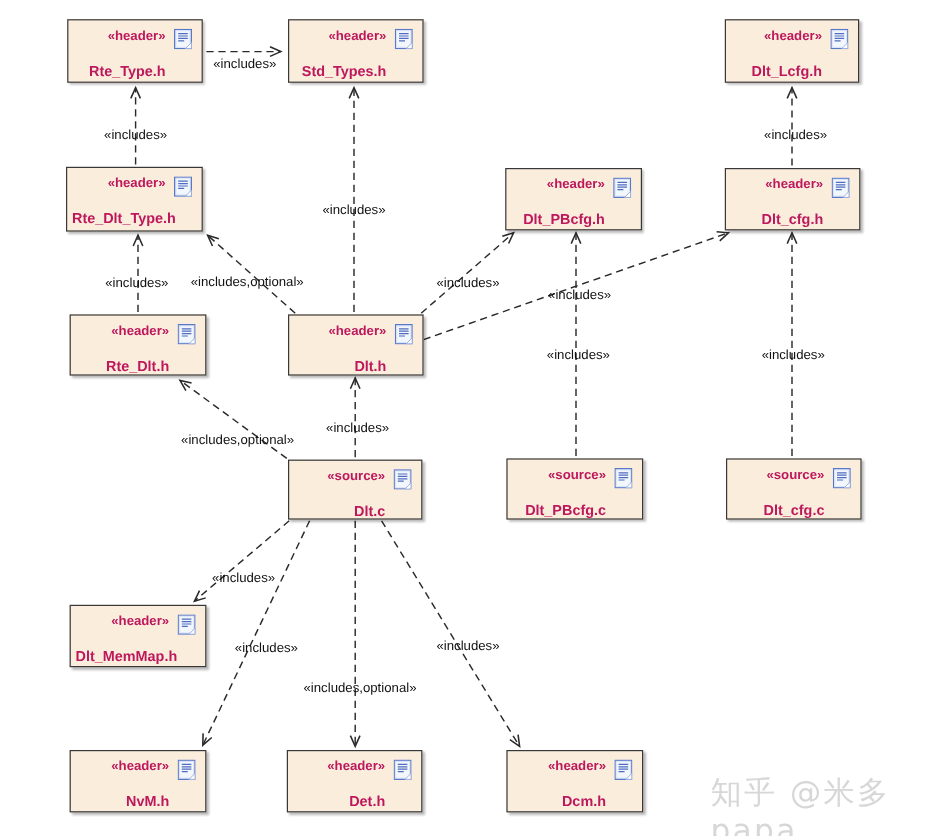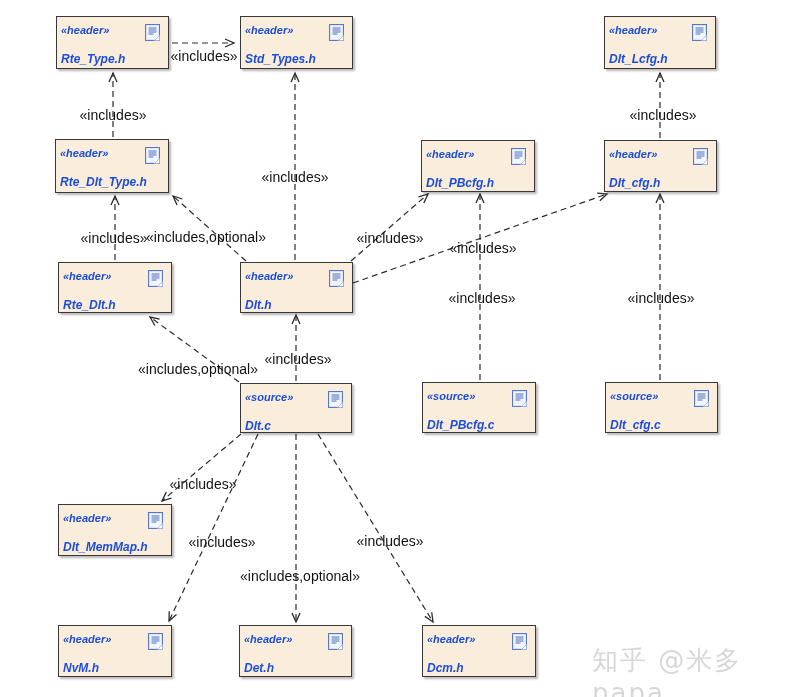--- a/index.html
+++ b/index.html
@@ -8,29 +8,29 @@
     font-family:"Liberation Sans", sans-serif; overflow:hidden;
   }
   svg.edges { position:absolute; left:0; top:0; width:790px; height:697px; }
   .edge { stroke:#2a2a2a; stroke-width:1.2; fill:none; stroke-dasharray:6 4; }
   .node {
     position:absolute; box-sizing:border-box;
     background:#faeddc; border:1px solid #383838;
     box-shadow:2px 2px 2px rgba(0,0,0,0.28);
   }
   .node-text {
-    position:absolute; left:4px; right:30px; top:7px; text-align:left;
-    color:#1d4ed8; line-height:1.25;font-style:italic;
+    position:absolute; left:4px; right:30px; top:7px; text-align:right;
+    color:#be185d; line-height:1.25;
   }
   .stereotype { font-size:11px; font-weight:700; white-space:nowrap; }
   .node-name  { font-size:12px; font-weight:700; white-space:nowrap; margin-top:14px; }
   .doc-icon { position:absolute; right:8px; top:7px; }
   .edge-label {
     position:absolute; transform:translateX(-50%);
-    font-size:14px; color:#111; white-space:nowrap;
+    font-size:11px; color:#111; white-space:nowrap;
   }
   .watermark {
     position:absolute; left:592px; top:643px;
     font-size:26px; color:#d7d7d7; letter-spacing:2px;
     text-shadow:1px 1px 0 #ffffff; font-family:"DejaVu Sans", sans-serif;
   }
 </style>
 </head>
 <body>
 

